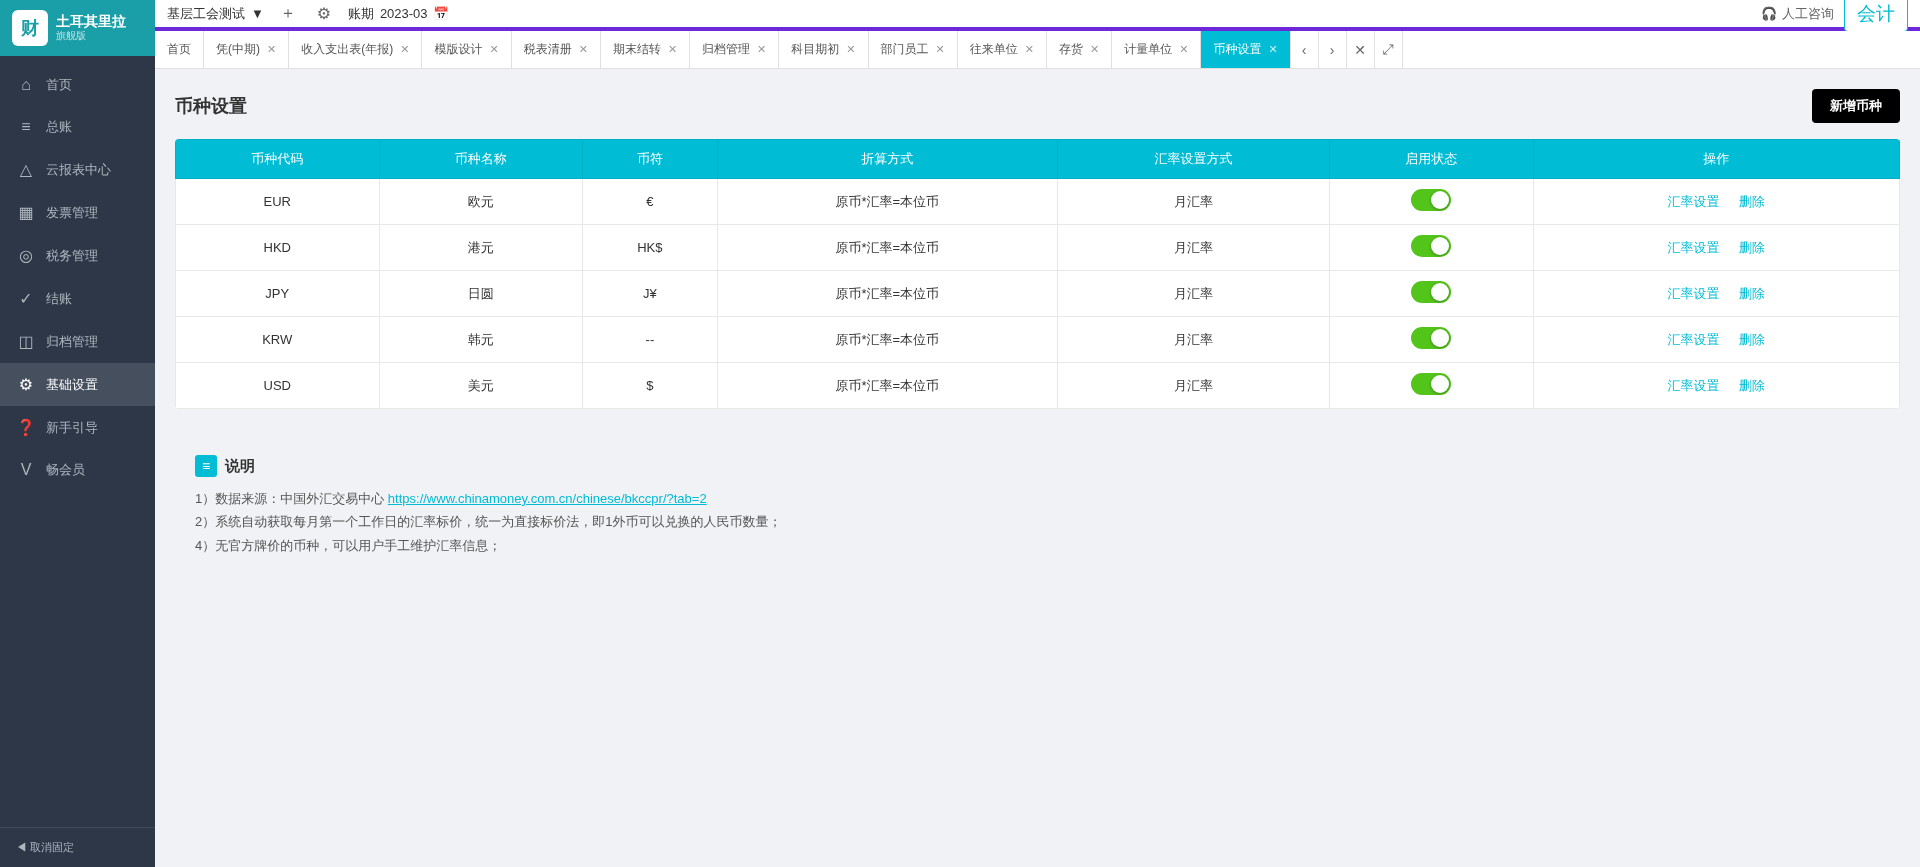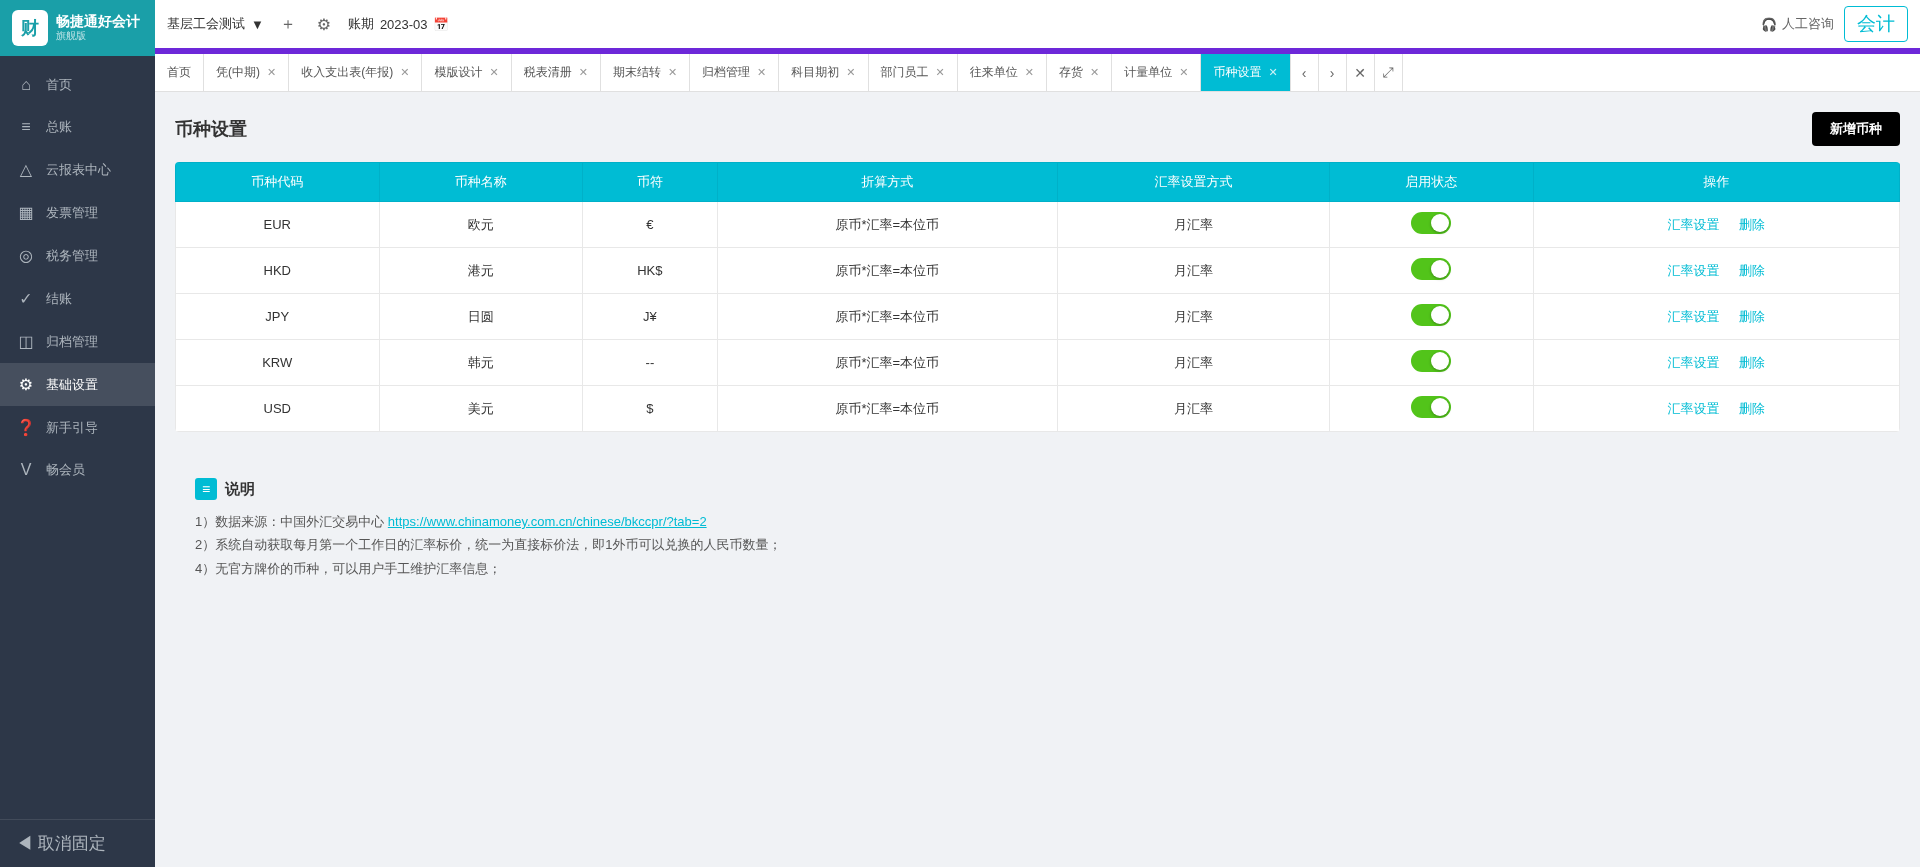--- a/index.html
+++ b/index.html
@@ -58,42 +58,42 @@
       font-size: 13px;
       transition: background 0.2s;
     }
     .sidebar-item.active { background: rgba(255,255,255,0.12); color: #fff; }
     .sidebar-item-icon { font-size: 16px; width: 20px; text-align: center; }
     .sidebar-bottom {
       padding: 12px 16px;
       border-top: 1px solid rgba(255,255,255,0.1);
       cursor: pointer;
       color: #adb5bd;
-      font-size: 17px;
+      font-size: 11px;
       display: flex;
       align-items: center;
       gap: 8px;
     }
 
     
     .main {
       flex: 1;
       display: flex;
       flex-direction: column;
       overflow: hidden;
     }
 
     
     .topbar {
       background: #fff;
-      border-bottom: 6px solid #6d28d9;
+      border-bottom: 4px solid #6d28d9;
       display: flex;
       align-items: center;
       padding: 0 12px;
-      height: 54px;
+      height: 31px;
       gap: 10px;
     }
     .topbar-company {
       display: flex;
       align-items: center;
       gap: 6px;
       color: #333;
       font-size: 13px;
       cursor: pointer;
     }
@@ -297,21 +297,21 @@
   </style>
 </head>
 <body>
 
 <div class="sidebar">
   <div class="sidebar-logo">
     <div class="sidebar-logo-icon">
       <span>财</span>
     </div>
     <div>
-      <div class="sidebar-logo-text">畅捷通好会计</div>
+      <div class="sidebar-logo-text">土耳其里拉</div>
       <div class="sidebar-logo-sub">旗舰版</div>
     </div>
   </div>
   <nav class="sidebar-nav">
     <div class="sidebar-item">
       <span class="sidebar-item-icon">⌂</span>
       <span>首页</span>
     </div>
     <div class="sidebar-item">
       <span class="sidebar-item-icon">≡</span>

